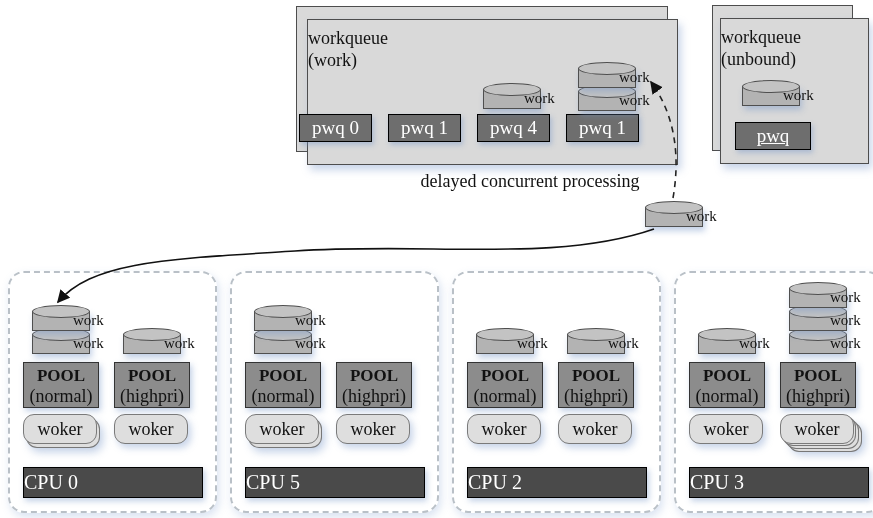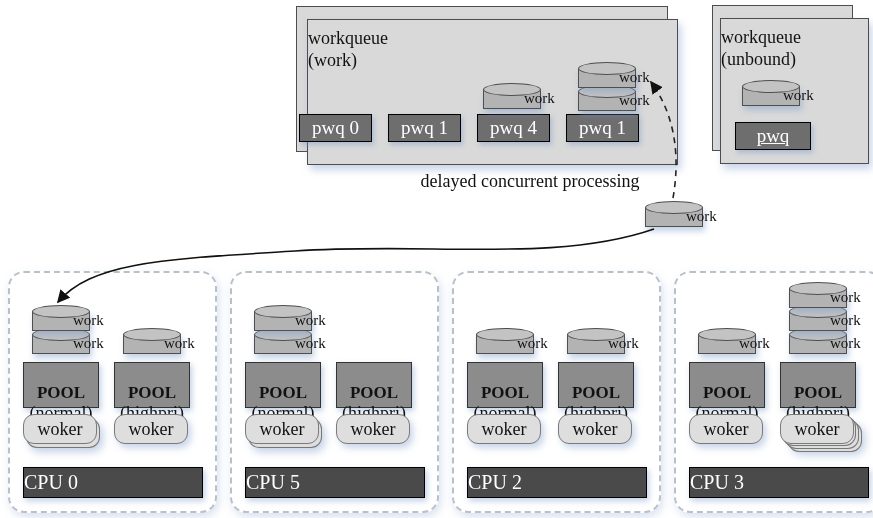--- a/index.html
+++ b/index.html
@@ -41,21 +41,21 @@
   
   .cpu-group{position:absolute;top:271px;width:209px;height:242px;
        border:2px dashed var(--dash-border);border-radius:16px;
        box-shadow:2px 4px 8px rgba(130,160,210,.30);}
   .pool-col{position:absolute;top:0;width:76px;}
   .work-area{position:absolute;top:11px;height:70px;width:76px;display:flex;
        flex-direction:column;justify-content:flex-end;align-items:center;}
   .work-area .stack{position:static;}
   .pool-box{position:absolute;top:89px;width:76px;height:46px;background:var(--pool-fill);
        border:1.5px solid #333;text-align:center;box-shadow:2px 3px 6px rgba(120,150,200,.45);}
-  .pool-title{font-weight:bold;font-size:17px;line-height:22px;padding-top:2px;margin-top:17px;}
+  .pool-title{font-weight:bold;font-size:17px;line-height:22px;padding-top:2px;}
   .pool-sub{font-size:18px;line-height:19px;}
   .worker{position:absolute;top:141px;width:74px;height:30px;background:var(--worker-fill);
        border:1px solid #7a7a7a;border-radius:11px;text-align:center;font-size:18px;
        line-height:28px;box-shadow:3px 4px 7px rgba(120,150,200,.40);}
   .worker.layers-2{box-shadow:3px 4px 0 -1px var(--worker-fill),3px 4px 0 0 #777,
        6px 8px 8px rgba(120,150,200,.45);}
   .worker.layers-4{box-shadow:2px 2px 0 -1px var(--worker-fill),2px 2px 0 0 #777,
        5px 5px 0 -1px var(--worker-fill),5px 5px 0 0 #777,
        8px 8px 0 -1px var(--worker-fill),8px 8px 0 0 #777,
        11px 11px 8px rgba(120,150,200,.45);}

